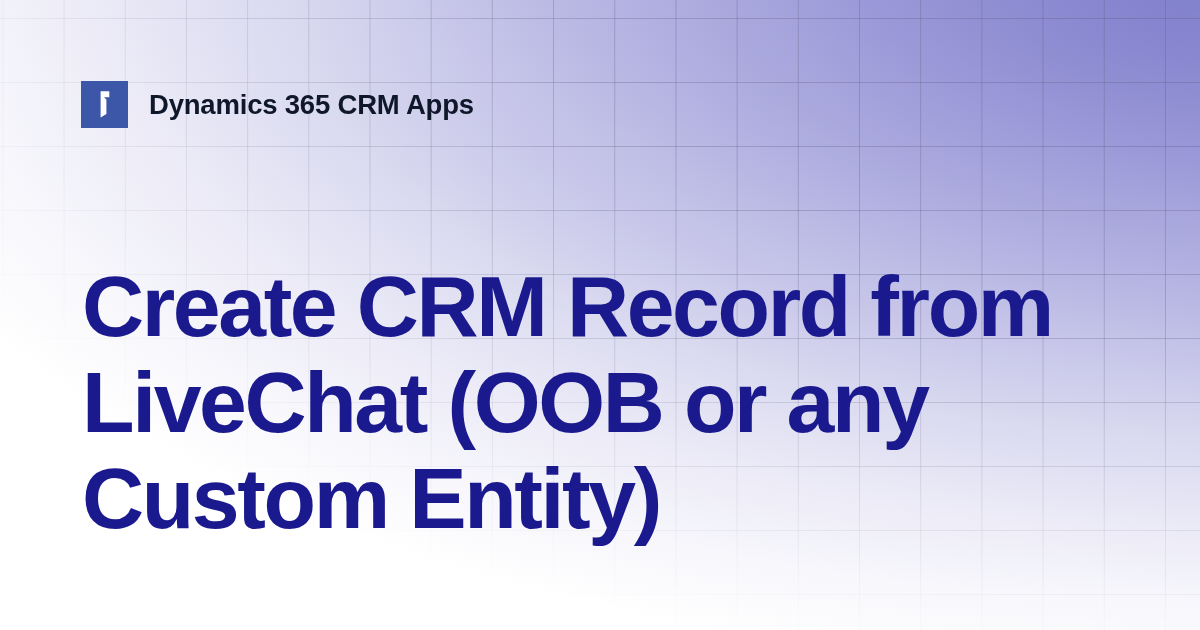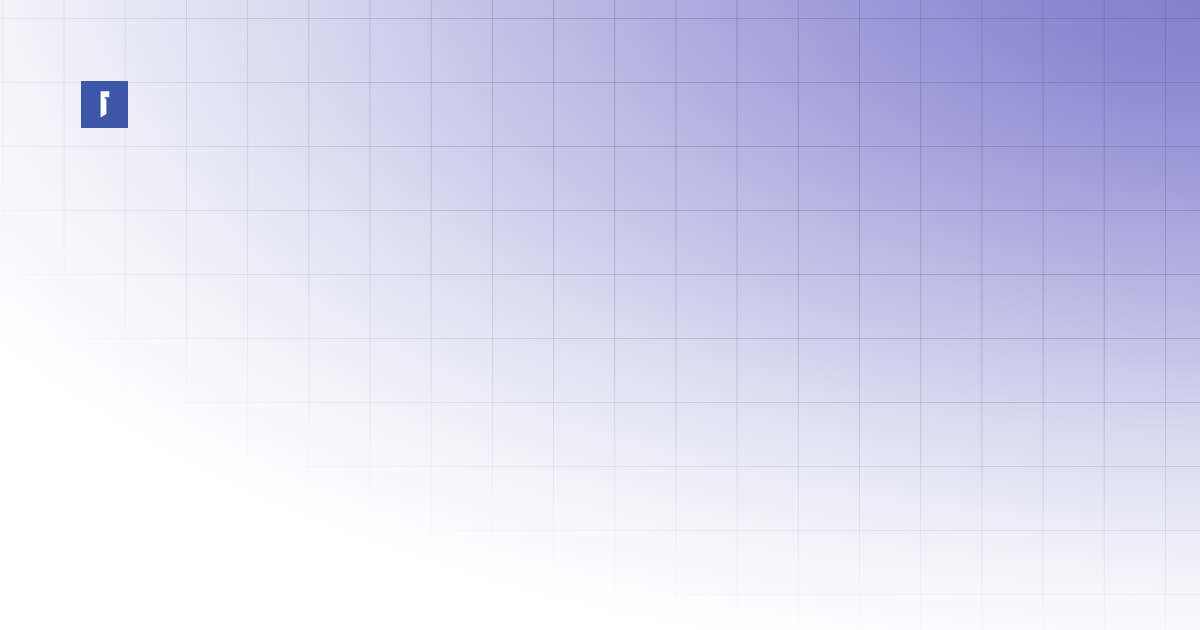--- a/index.html
+++ b/index.html
@@ -152,17 +152,19 @@
 
   <div class="content">
 
     <div class="brand">
       <span class="brand-mark">
         <svg viewBox="0 0 47 47" xmlns="http://www.w3.org/2000/svg" aria-hidden="true">
           <rect x="0" y="0" width="47" height="47" fill="#3c56a8"></rect>
           <path d="M19.6 10.2 H28.3 V16.2 H23.0 L25.4 18.4 V33.0 L19.6 36.6 Z" fill="#ffffff"></path>
         </svg>
       </span>
+      <span class="brand-name">Dynamics 365 CRM Apps</span>
     </div>
 
+    <h1 class="headline">Create CRM Record from LiveChat (OOB or any Custom Entity)</h1>
 
   </div>
 </div>
 
 </body></html>

